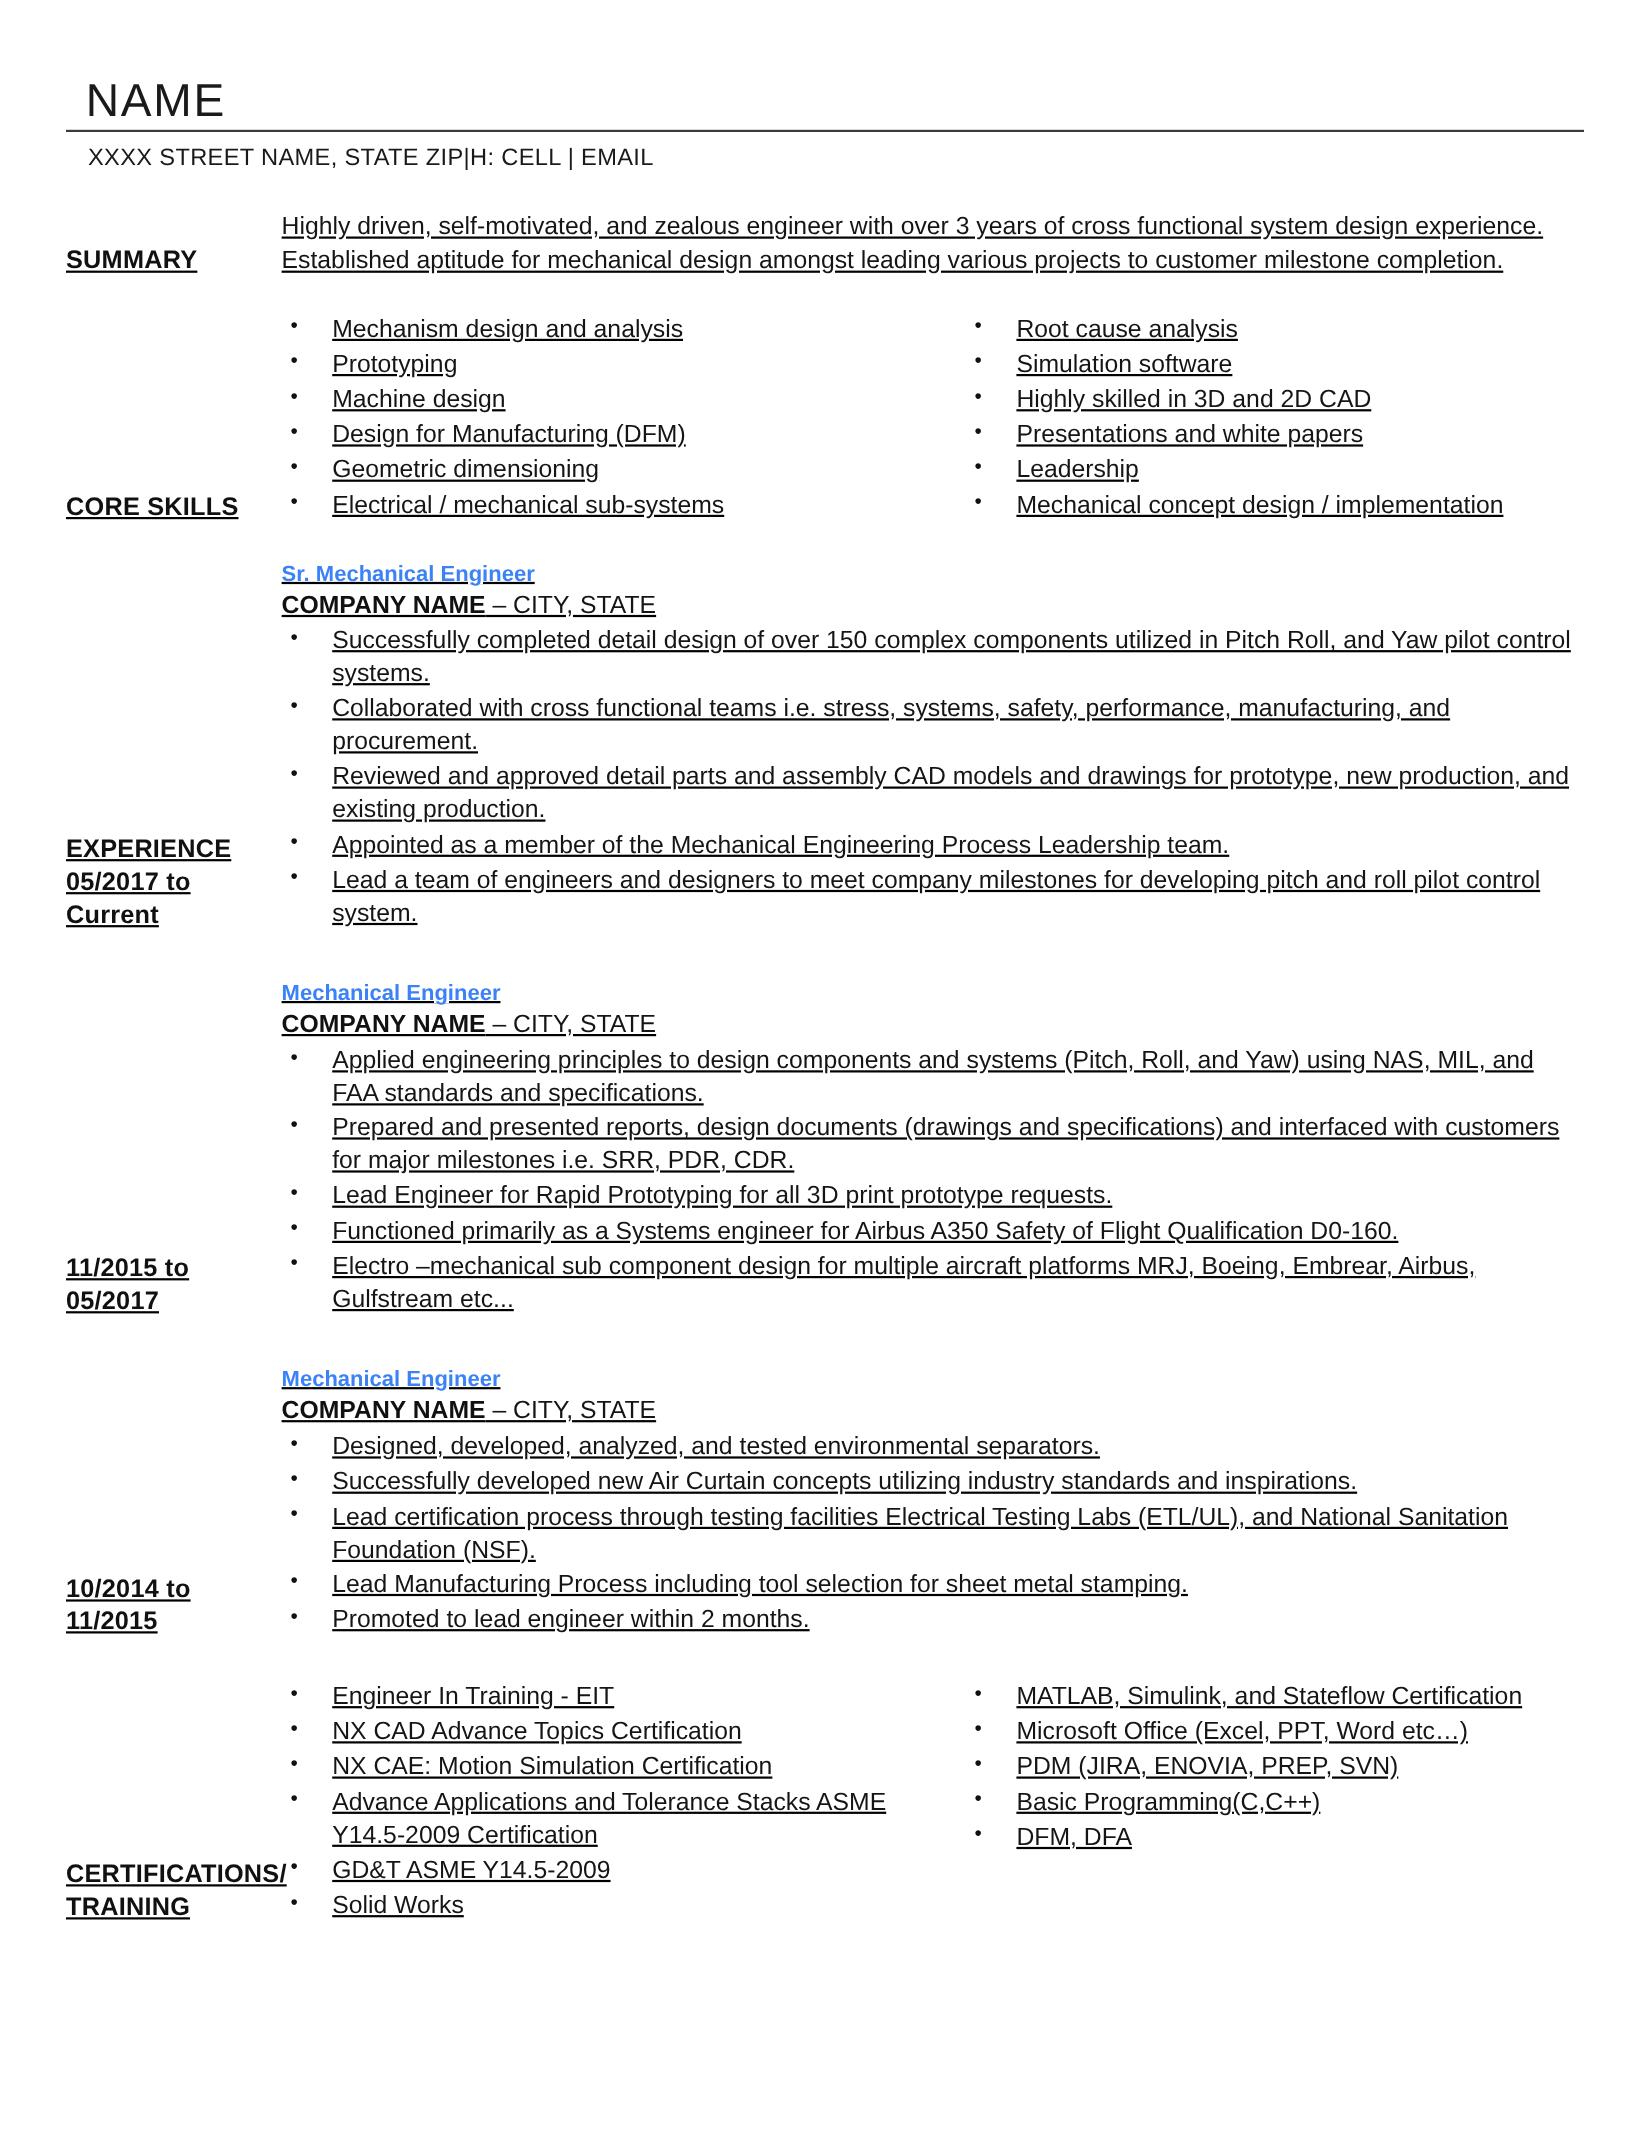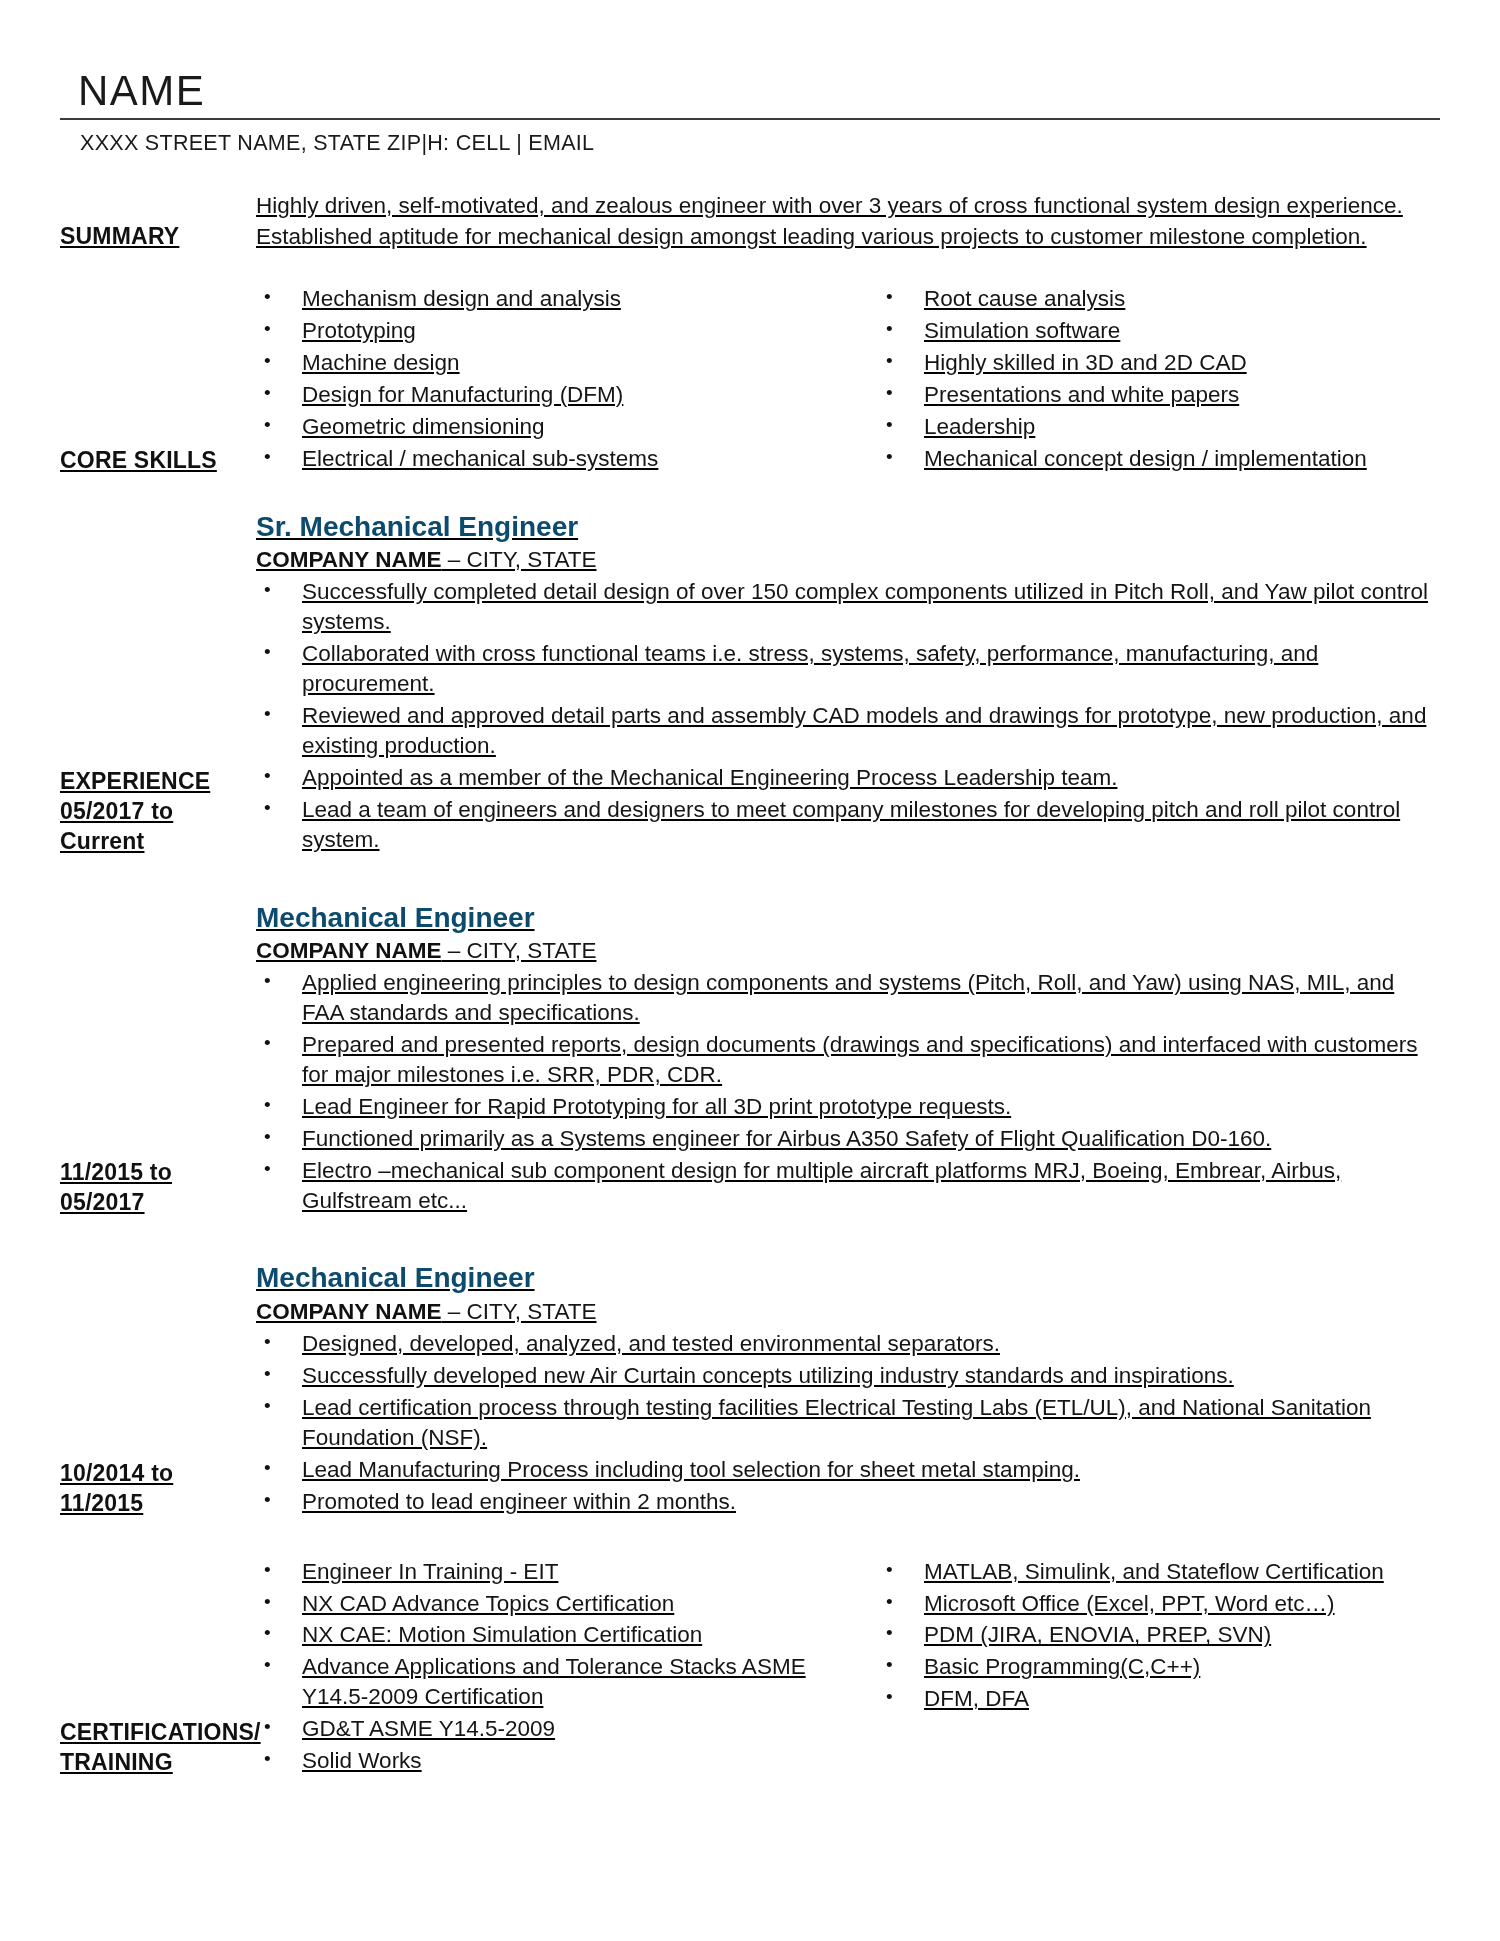--- a/index.html
+++ b/index.html
@@ -120,24 +120,24 @@
     line-height: 1.30;
     color: #111;
   }
   .exp-section-title {
     font-size: 23px;
     font-weight: bold;
     line-height: 1.30;
     color: #111;
   }
   .job-title {
-    font-size: 28px;
+    font-size: 20px;
     font-weight: bold;
     line-height: 1.22;
-    color: #0c4a6e;
+    color: #3b82f6;
     margin-bottom: 2px;
   }
   .job-company {
     font-size: 22.5px;
     line-height: 1.22;
     color: #151515;
     margin-bottom: 4px;
   }
   .job-company .co {
     font-weight: bold;

